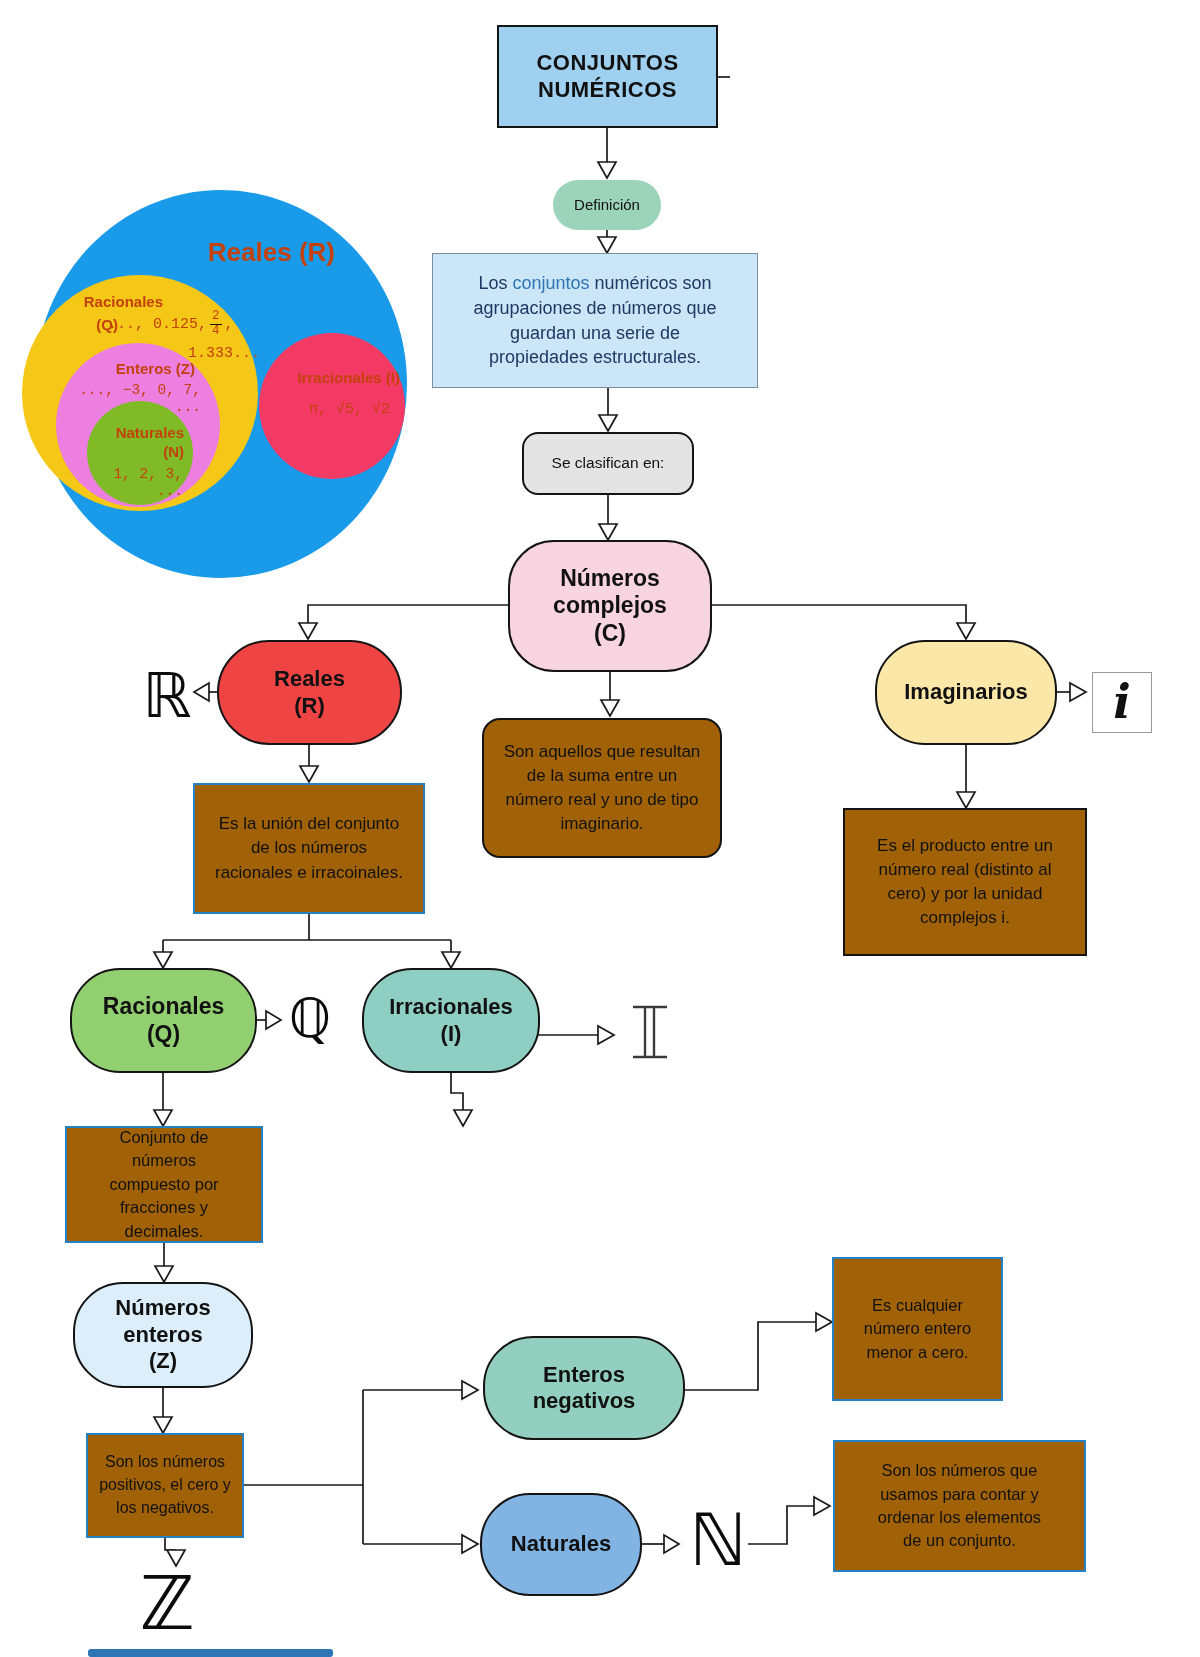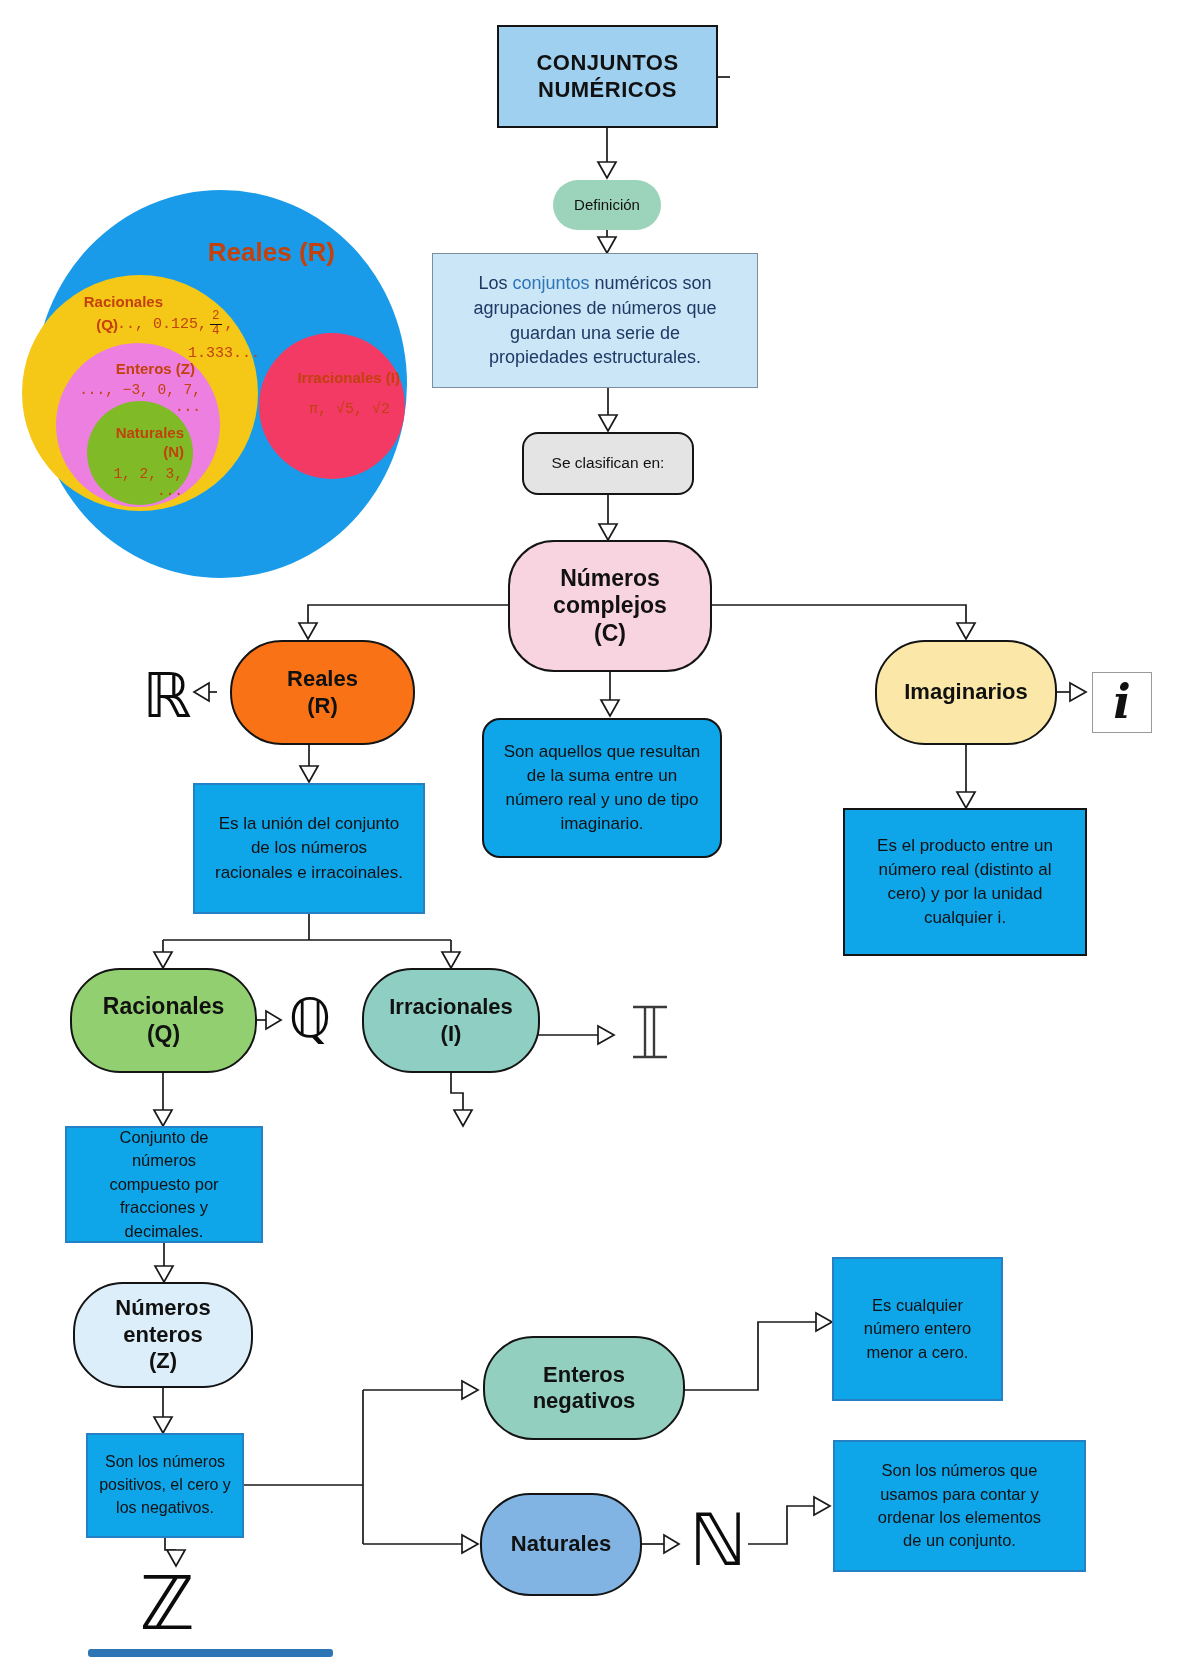--- a/index.html
+++ b/index.html
@@ -19,36 +19,36 @@
   .definicion{left:553px;top:180px;width:108px;height:50px;background:#9CD3BB;
               border-radius:25px;font-size:15px;}
   .defbox{left:432px;top:253px;width:326px;height:135px;background:#CBE6F7;
           border:1px solid #7d8f9e;font-size:18px;color:#1F3864;line-height:1.38;
           padding:0 26px;}
   .defbox .hl{color:#2E75B5;}
   .clasifican{left:522px;top:432px;width:172px;height:63px;background:#E4E4E4;
               border:2px solid #141414;border-radius:16px;font-size:15.5px;}
   .complejos{left:508px;top:540px;width:204px;height:132px;background:#F8D4E0;
              border-radius:46px;font-size:23px;font-weight:bold;}
-  .reales{left:230px;top:640px;width:185px;height:105px;background:#f97316;
+  .reales{left:217px;top:640px;width:185px;height:105px;background:#ef4444;
           border-radius:52px;font-size:22px;font-weight:bold;}
   .imaginarios{left:875px;top:640px;width:182px;height:105px;background:#FBE8A8;
                border-radius:50px;font-size:22px;font-weight:bold;}
   .racionales{left:70px;top:968px;width:187px;height:105px;background:#92CF70;
               border-radius:50px;font-size:23px;font-weight:bold;}
   .irracionales{left:362px;top:968px;width:178px;height:105px;background:#8FCEC2;
                 border-radius:50px;font-size:22px;font-weight:bold;}
   .enteros{left:73px;top:1282px;width:180px;height:106px;background:#DCEEF9;
            border-radius:50px;font-size:22px;font-weight:bold;}
   .entneg{left:483px;top:1336px;width:202px;height:104px;background:#93CFBE;
           border-radius:50px;font-size:22px;font-weight:bold;}
   .naturales{left:480px;top:1493px;width:162px;height:103px;background:#81B3E3;
              border-radius:50px;font-size:22px;font-weight:bold;}
 
-  .descbox{position:absolute;background:#0ea5e9;display:flex;align-items:center;
+  .descbox{position:absolute;background:#a16207;display:flex;align-items:center;
            justify-content:center;text-align:center;box-sizing:border-box;line-height:1.42;}
   .blueb{border:2px solid #2581C4;}
   .blackb{border:2px solid #141414;}
   .b-union{left:193px;top:783px;width:232px;height:131px;font-size:17px;padding:0 19px;}
   .b-aquellos{left:482px;top:718px;width:240px;height:140px;font-size:17px;
               border-radius:18px;padding:0 12px;}
   .b-producto{left:843px;top:808px;width:244px;height:148px;font-size:17px;padding:0 20px;}
   .b-frac{left:65px;top:1126px;width:198px;height:117px;font-size:16.5px;padding:0 27px;}
   .b-dec{left:333px;top:1126px;width:212px;height:110px;font-size:16.5px;padding:0 16px;}
   .b-positivos{left:86px;top:1433px;width:158px;height:105px;font-size:16px;padding:0 10px;}
@@ -224,21 +224,21 @@
     <span>Reales</span>
     <span>(R)</span>
   </div>
   <div class="symbol sym-R">ℝ</div>
 
   <div class="node pill imaginarios">Imaginarios</div>
   <div class="node ibox" style="position:absolute;">i</div>
 
   <div class="descbox blueb b-union">Es la unión del conjunto de los números racionales e irracoinales.</div>
   <div class="descbox blackb b-aquellos">Son aquellos que resultan de la suma entre un número real y uno de tipo imaginario.</div>
-  <div class="descbox blackb b-producto">Es el producto entre un número real (distinto al cero) y por la unidad cualquier i.</div>
+  <div class="descbox blackb b-producto">Es el producto entre un número real (distinto al cero) y por la unidad complejos i.</div>
 
   <div class="node pill racionales">
     <span>Racionales</span>
     <span>(Q)</span>
   </div>
   <div class="symbol sym-Q">ℚ</div>
 
   <div class="node pill irracionales">
     <span>Irracionales</span>
     <span>(I)</span>

